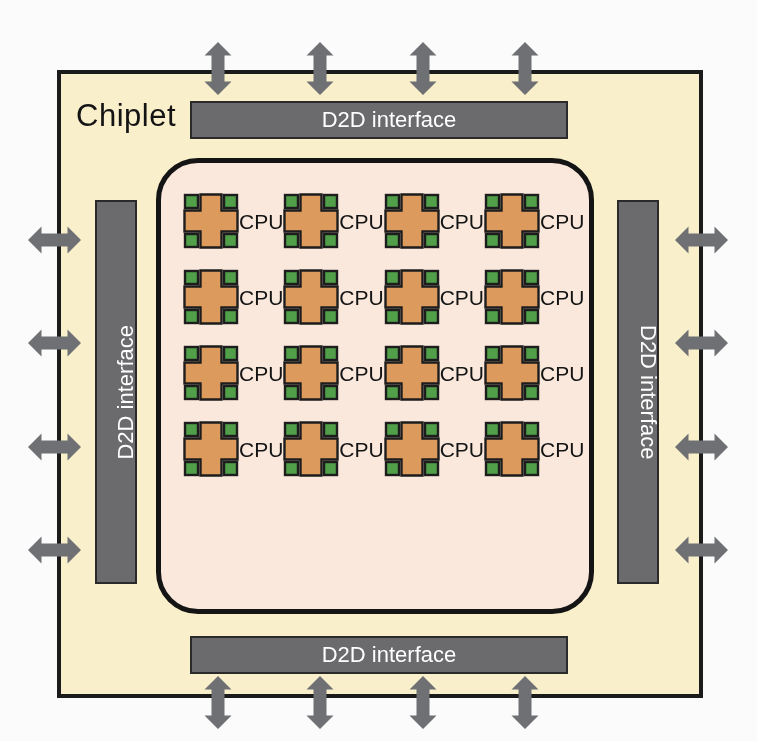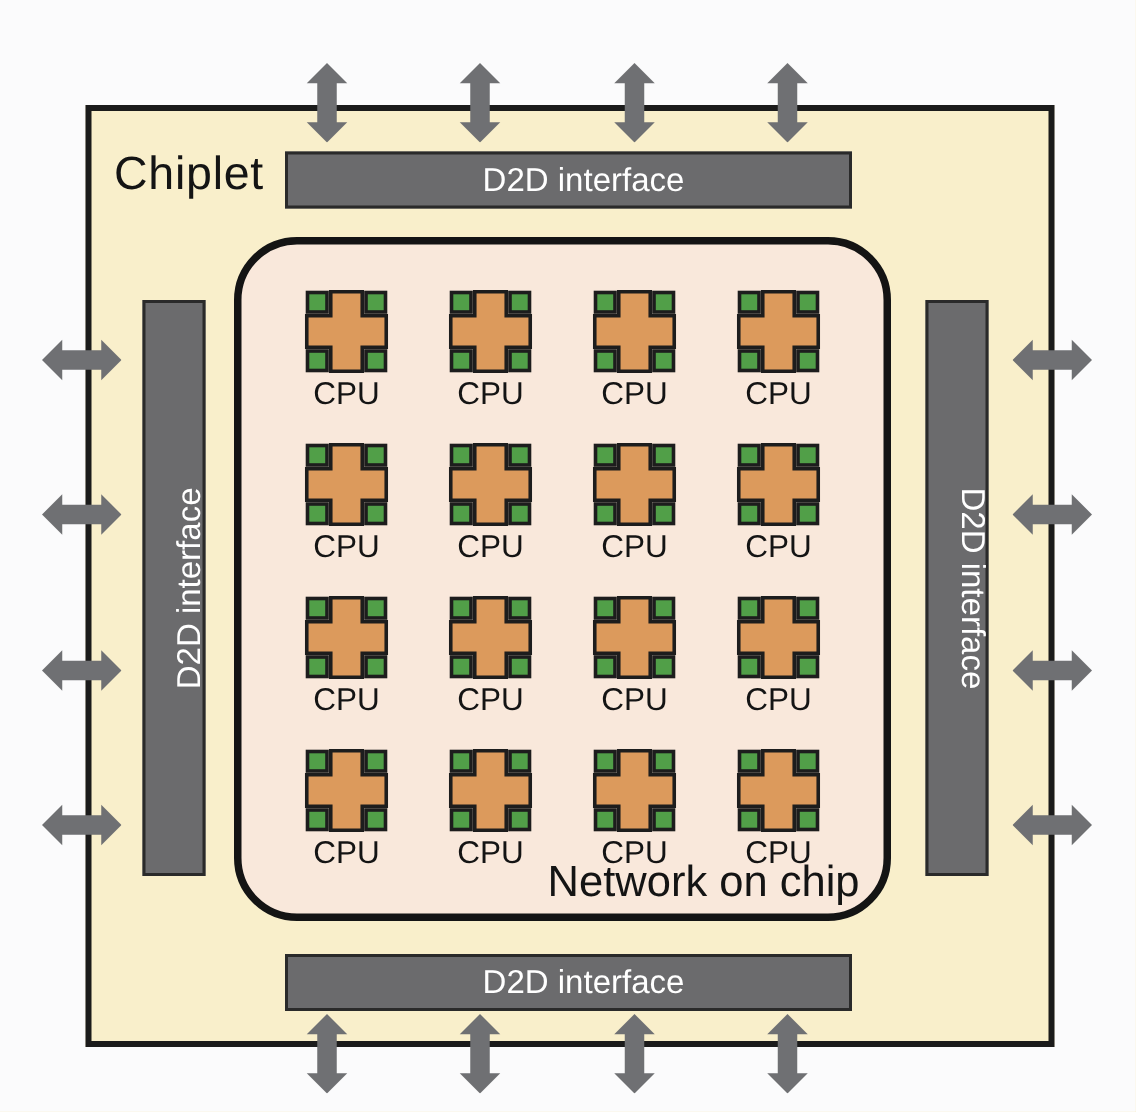--- a/index.html
+++ b/index.html
@@ -77,21 +77,21 @@
     position:absolute;
     left:0;top:0;right:0;bottom:0;
     display:grid;
     grid-template-columns:repeat(4,1fr);
     padding:30px 22px 0 22px;
     row-gap:20px;
     justify-items:center;
     align-content:start;
   }
   .cpu-cell{
-    display:flex;flex-direction:column;align-items:center;
+    display:flex;align-items:center;
   }
   .cpu-cell svg{display:block;}
   .cpu-label{
     margin-top:2px;
     font-size:21px;
     color:var(--text);
   }
   .noc-label{
     position:absolute;
     right:16px;bottom:4px;
@@ -289,21 +289,20 @@
           <svg width="56" height="56" viewBox="0 0 56 56">
             <path d="M17.5,1.5 H38.5 V17.5 H54.5 V38.5 H38.5 V54.5 H17.5 V38.5 H1.5 V17.5 H17.5 Z" fill="#dc9a5c" stroke="#1d1d1d" stroke-width="2.4"></path>
             <rect x="2" y="2" width="13" height="13" fill="#519f48" stroke="#1d1d1d" stroke-width="2.4"></rect>
             <rect x="41" y="2" width="13" height="13" fill="#519f48" stroke="#1d1d1d" stroke-width="2.4"></rect>
             <rect x="2" y="41" width="13" height="13" fill="#519f48" stroke="#1d1d1d" stroke-width="2.4"></rect>
             <rect x="41" y="41" width="13" height="13" fill="#519f48" stroke="#1d1d1d" stroke-width="2.4"></rect>
           </svg>
           <span class="cpu-label">CPU</span>
         </div>
       </div>
-    <div class="noc-label">Network on chip</div>
   </div>
 
   <div class="arrow-strip strip-top" id="arrows-top">
       <svg width="28" height="53" viewBox="0 0 28 53">
         <polygon points="14,0 27.5,13.5 20.5,13.5 20.5,39.5 27.5,39.5 14,53 0.5,39.5 7.5,39.5 7.5,13.5 0.5,13.5" fill="#6f7073"></polygon>
       </svg>
       <svg width="28" height="53" viewBox="0 0 28 53">
         <polygon points="14,0 27.5,13.5 20.5,13.5 20.5,39.5 27.5,39.5 14,53 0.5,39.5 7.5,39.5 7.5,13.5 0.5,13.5" fill="#6f7073"></polygon>
       </svg>
       <svg width="28" height="53" viewBox="0 0 28 53">

